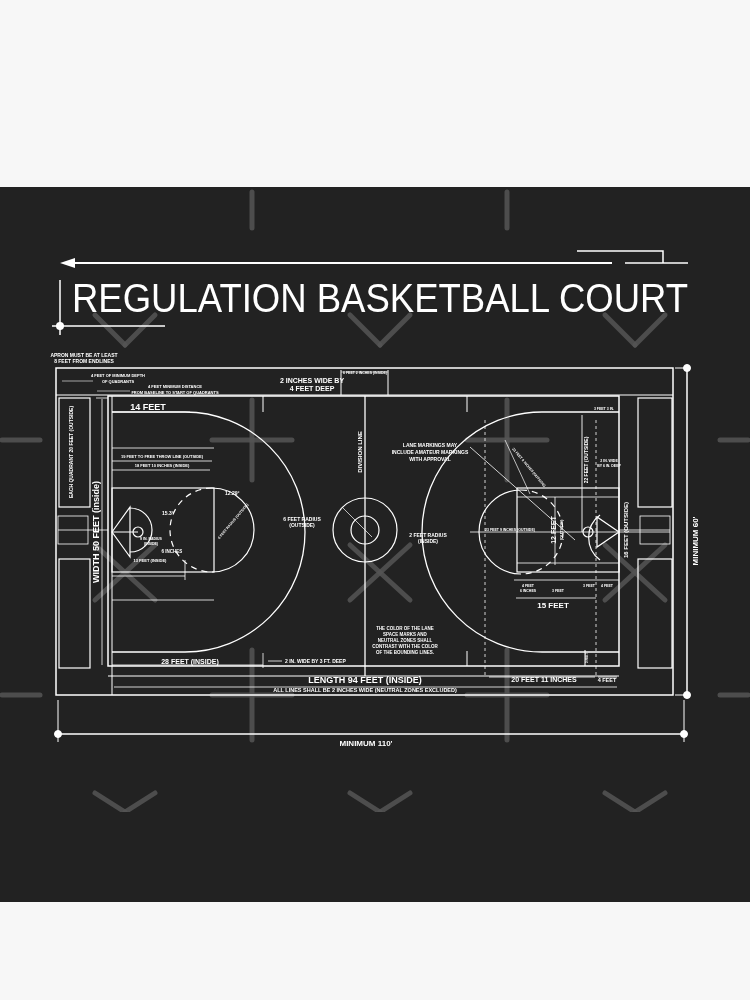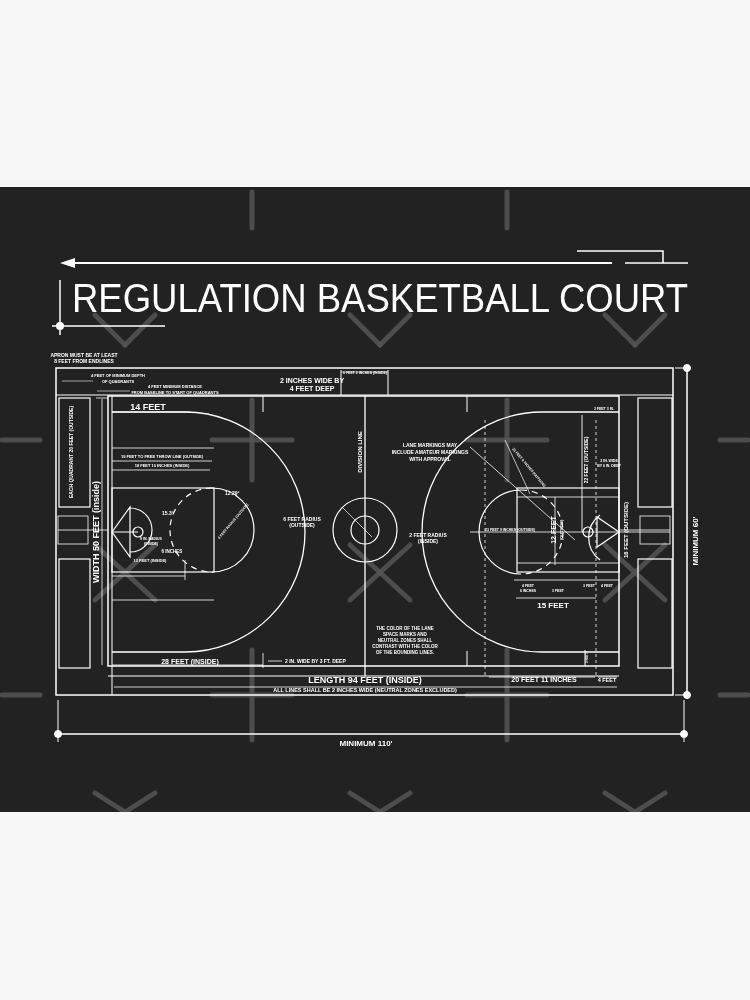--- a/index.html
+++ b/index.html
@@ -1,17 +1,17 @@
 <!DOCTYPE html>
 <html><head>
 <meta charset="utf-8">
 <style>
   html,body{margin:0;padding:0;}
   body{width:750px;height:1000px;background:#f7f7f7;position:relative;overflow:hidden;font-family:"Liberation Sans","DejaVu Sans",sans-serif;}
-  #poster{position:absolute;left:0;top:187px;width:750px;height:625px;background:#222222;}
+  #poster{position:absolute;left:0;top:187px;width:750px;height:715px;background:#222222;}
   #poster svg{position:absolute;left:0;top:0;}
   .t{fill:#fff;font-family:"Liberation Sans","DejaVu Sans",sans-serif;font-weight:bold;}
   .title{fill:#fff;font-family:"Liberation Sans","DejaVu Sans",sans-serif;font-weight:normal;}
   .ln{stroke:#fff;fill:none;}
   .wm{stroke:#555;stroke-width:5;stroke-linecap:round;fill:none;opacity:.85;}
 </style>
 </head>
 <body>
 
 <div id="poster">

